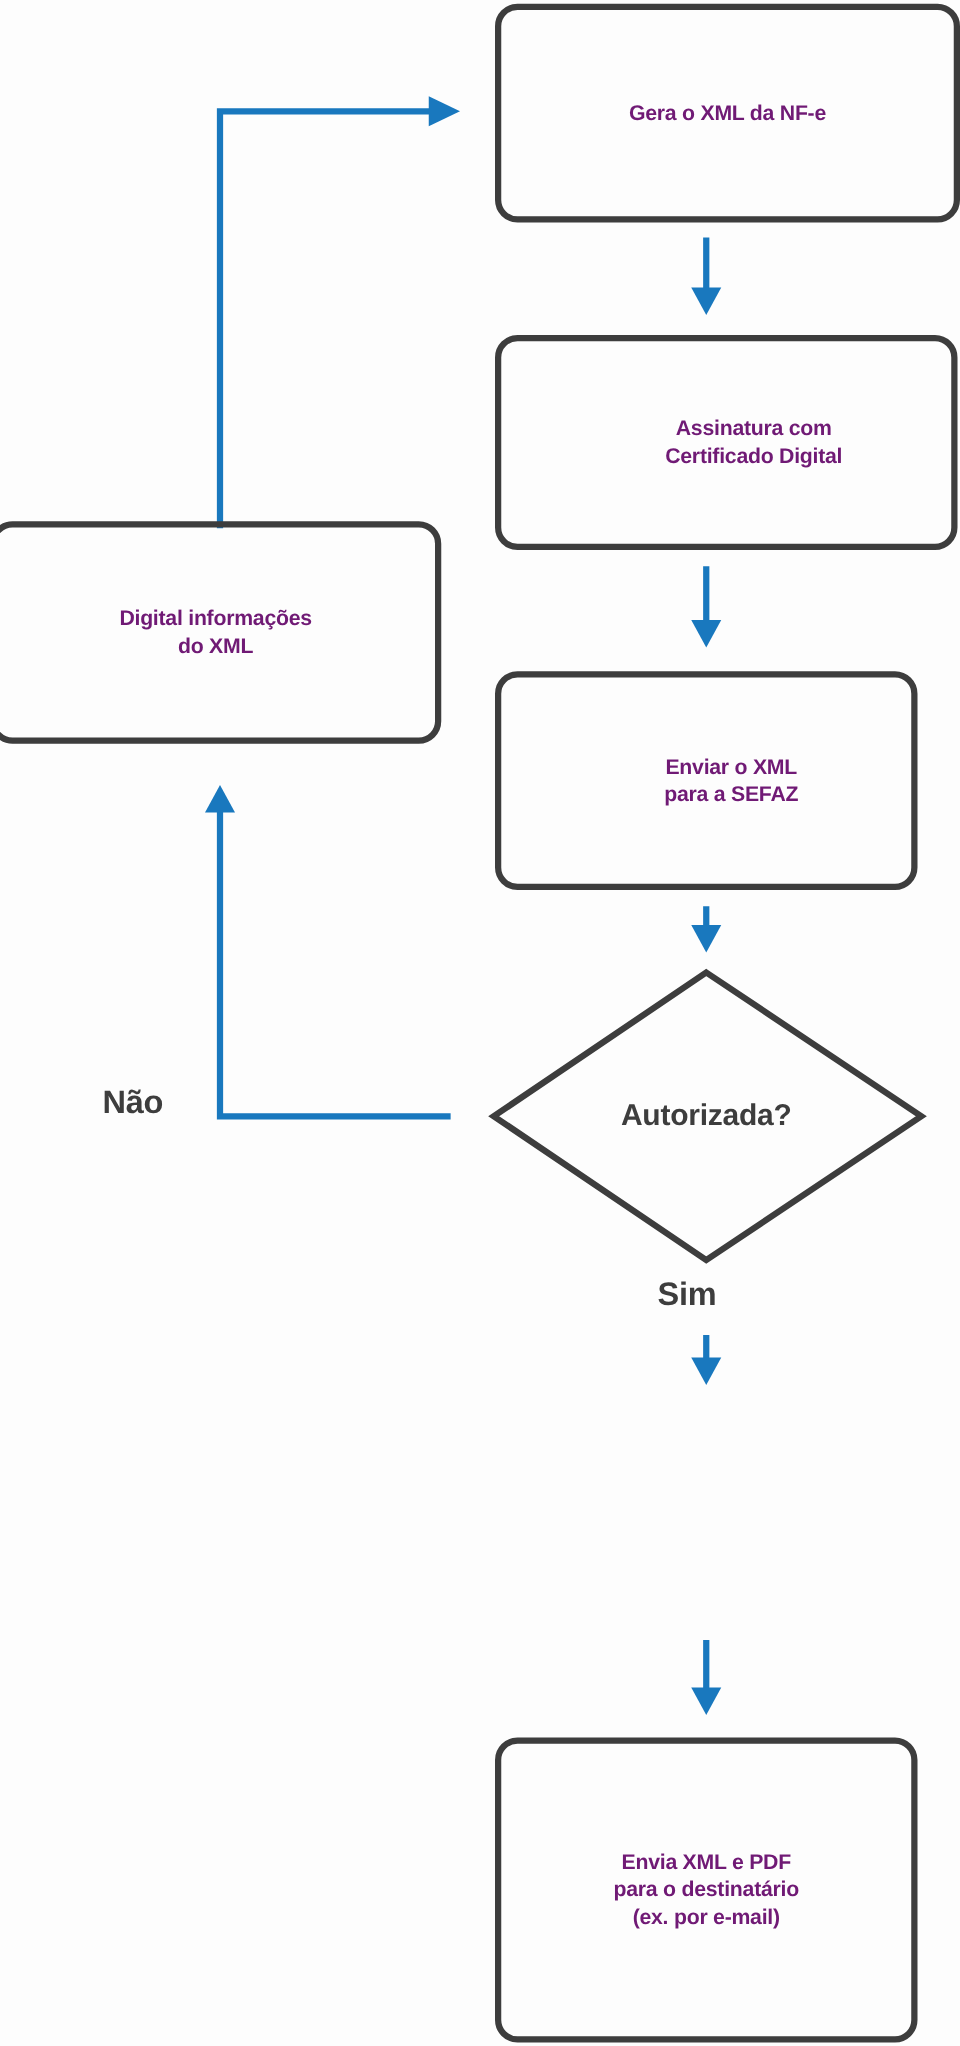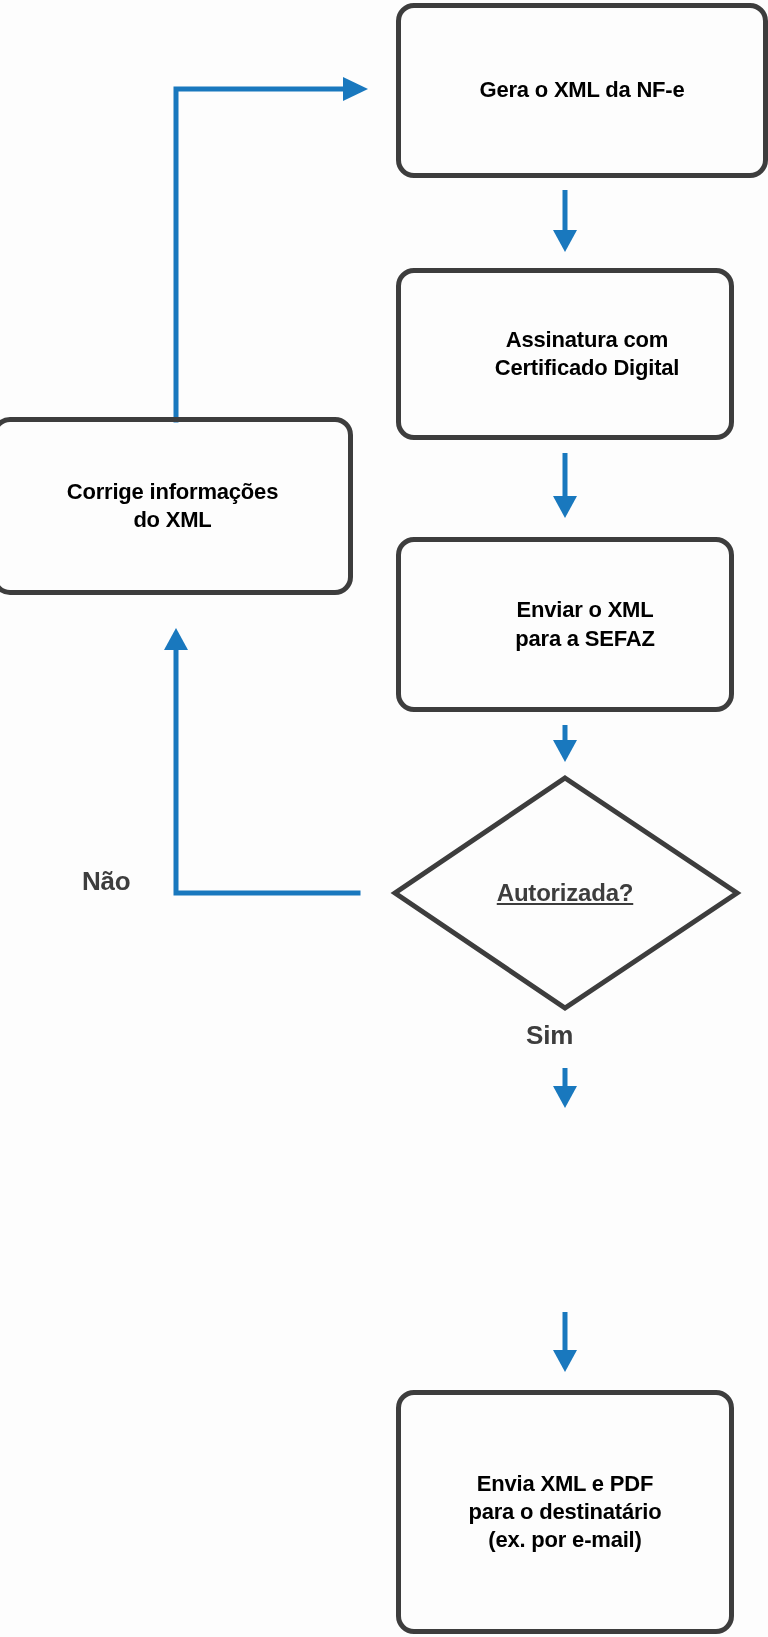--- a/index.html
+++ b/index.html
@@ -32,50 +32,49 @@
     align-items: center;
     justify-content: center;
     text-align: center;
   }
   .process {
     border: 5px solid #3d3d3d;
     border-radius: 18px;
     background: transparent;
   }
   .node-label {
-    color: #000000;
+    color: #701a75;
     font-weight: bold;
-    font-size: 22px;
+    font-size: 17px;
     line-height: 1.28;
     letter-spacing: -0.2px;
     white-space: pre-line;
   }
   .decision-label {
     color: #3d3d3d;
     font-weight: bold;
     font-size: 24px;
     line-height: 1.28;
     letter-spacing: -0.2px;
     position: absolute;
     left: 0;
     right: 0;
     text-align: center;
-    text-decoration: underline;
   }
   .edge-label {
     position: absolute;
     color: #3d3d3d;
     font-weight: bold;
     font-size: 26px;
     letter-spacing: -0.2px;
     white-space: nowrap;
   }
   
   #node-gera-xml     { left: 396px; top: 3px;    width: 372px; height: 175px; }
-  #node-assinatura   { left: 396px; top: 268px;  width: 338px; height: 172px; padding-left: 44px; }
+  #node-assinatura   { left: 396px; top: 268px;  width: 370px; height: 172px; padding-left: 44px; }
   #node-enviar       { left: 396px; top: 537px;  width: 338px; height: 175px; padding-left: 40px; }
   #node-corrige      { left: -8px;  top: 417px;  width: 361px; height: 178px; }
   #node-gera-pdf     { left: 396px; top: 1125px; width: 338px; height: 175px; }
   #node-envia        { left: 396px; top: 1390px; width: 338px; height: 244px; text-align: center; }
   #node-autorizada   { left: 390px; top: 775px;  width: 350px; height: 236px; }
 
   #label-nao { left: 82px;  top: 866px; }
   #label-sim { left: 526px; top: 1020px; }
 </style>
 </head>
@@ -144,21 +143,21 @@
     <span class="node-label">Assinatura com
 Certificado Digital</span>
   </div>
 
   <div class="node process" id="node-enviar">
     <span class="node-label">Enviar o XML
 para a SEFAZ</span>
   </div>
 
   <div class="node process" id="node-corrige">
-    <span class="node-label">Corrige informações
+    <span class="node-label">Digital informações
 do XML</span>
   </div>
 
   <div class="node" id="node-autorizada">
     <span class="decision-label">Autorizada?</span>
   </div>
 
 
   <div class="node process" id="node-envia">
     <span class="node-label">Envia XML e PDF

